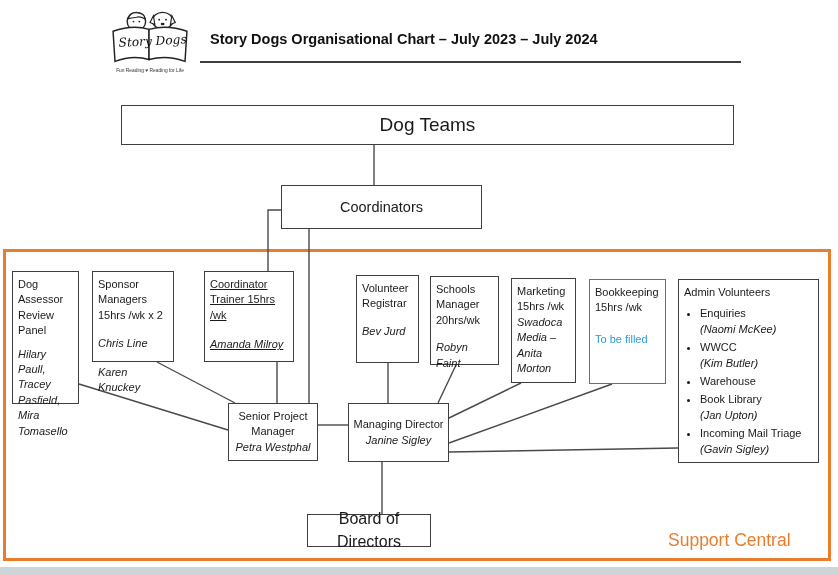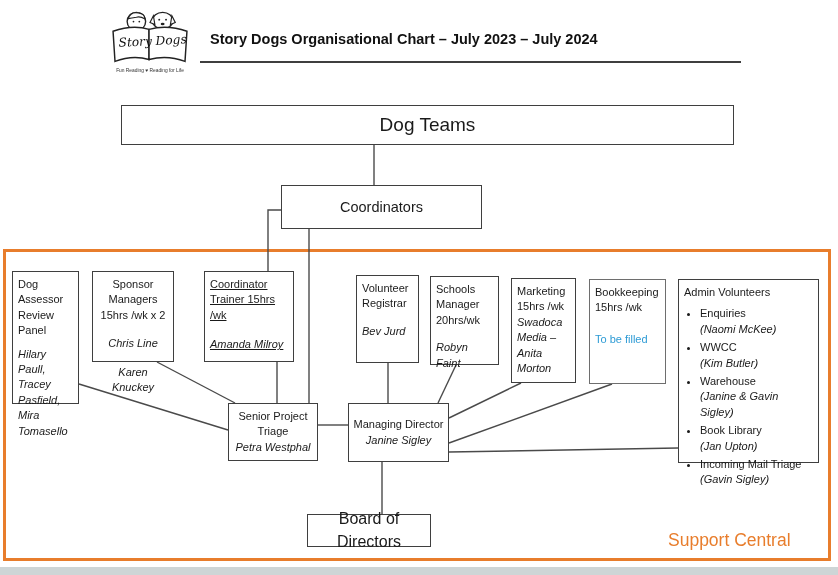--- a/index.html
+++ b/index.html
@@ -30,21 +30,21 @@
   }
   .box .italic{font-style:italic;}
   .center-box{
     display:flex;flex-direction:column;align-items:center;justify-content:center;
     text-align:center;
   }
   
   .dog-teams{left:121px;top:105px;width:613px;height:40px;font-size:19px;border-width:1.5px;}
   .coordinators{left:281px;top:185px;width:201px;height:44px;font-size:14.5px;border-width:1.5px;}
   .dog-assessor{left:12px;top:271px;width:67px;height:133px;}
-  .sponsor-managers{left:92px;top:271px;width:82px;height:91px;text-align:center;}
+  .sponsor-managers{left:92px;top:271px;width:82px;height:91px;}
   .coordinator-trainer{left:204px;top:271px;width:90px;height:91px;text-decoration:underline;}
   .volunteer-registrar{left:356px;top:275px;width:63px;height:88px;}
   .schools-manager{left:430px;top:276px;width:69px;height:89px;}
   .marketing{left:511px;top:278px;width:65px;height:105px;}
   .bookkeeping{left:589px;top:279px;width:77px;height:105px;border-color:#6e6e6e;border-width:1.8px;}
   .admin-volunteers{left:678px;top:279px;width:141px;height:184px;border-width:1.6px;}
   .spm{left:228px;top:403px;width:90px;height:58px;}
   .md{left:348px;top:403px;width:101px;height:59px;padding:4px 4px;}
   .board{left:307px;top:514px;width:124px;height:33px;font-size:16px;}
   
@@ -161,35 +161,34 @@
     <li>
       <span>Enquiries</span>
       <span class="italic">(Naomi McKee)</span>
     </li>
     <li>
       <span>WWCC</span>
       <span class="italic">(Kim Butler)</span>
     </li>
     <li>
       <span>Warehouse</span>
-      <span class="italic">(Janine &amp; Gavin Sigley)</span>
     </li>
     <li>
       <span>Book Library</span>
       <span class="italic">(Jan Upton)</span>
     </li>
     <li>
       <span>Incoming Mail Triage</span>
       <span class="italic">(Gavin Sigley)</span>
     </li>
   </ul>
 </div>
 
 <div class="box center-box spm">
-  <span>Senior Project Triage</span>
+  <span>Senior Project Manager</span>
   <span class="italic">Petra Westphal</span>
 </div>
 
 <div class="box center-box md">
   <span>Managing Director</span>
   <span class="italic">Janine Sigley</span>
 </div>
 
 <div class="box center-box board">
   <span>Board of Directors</span>

